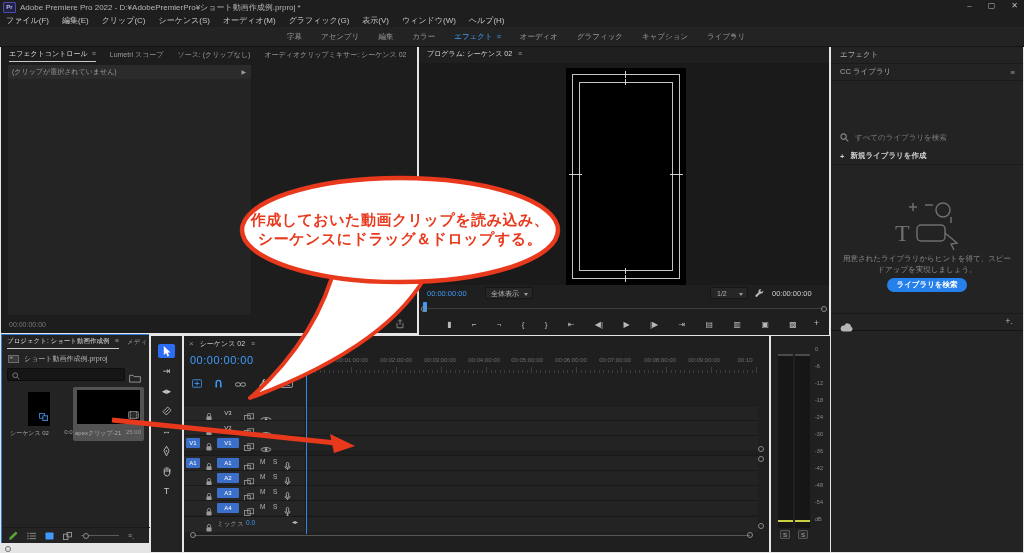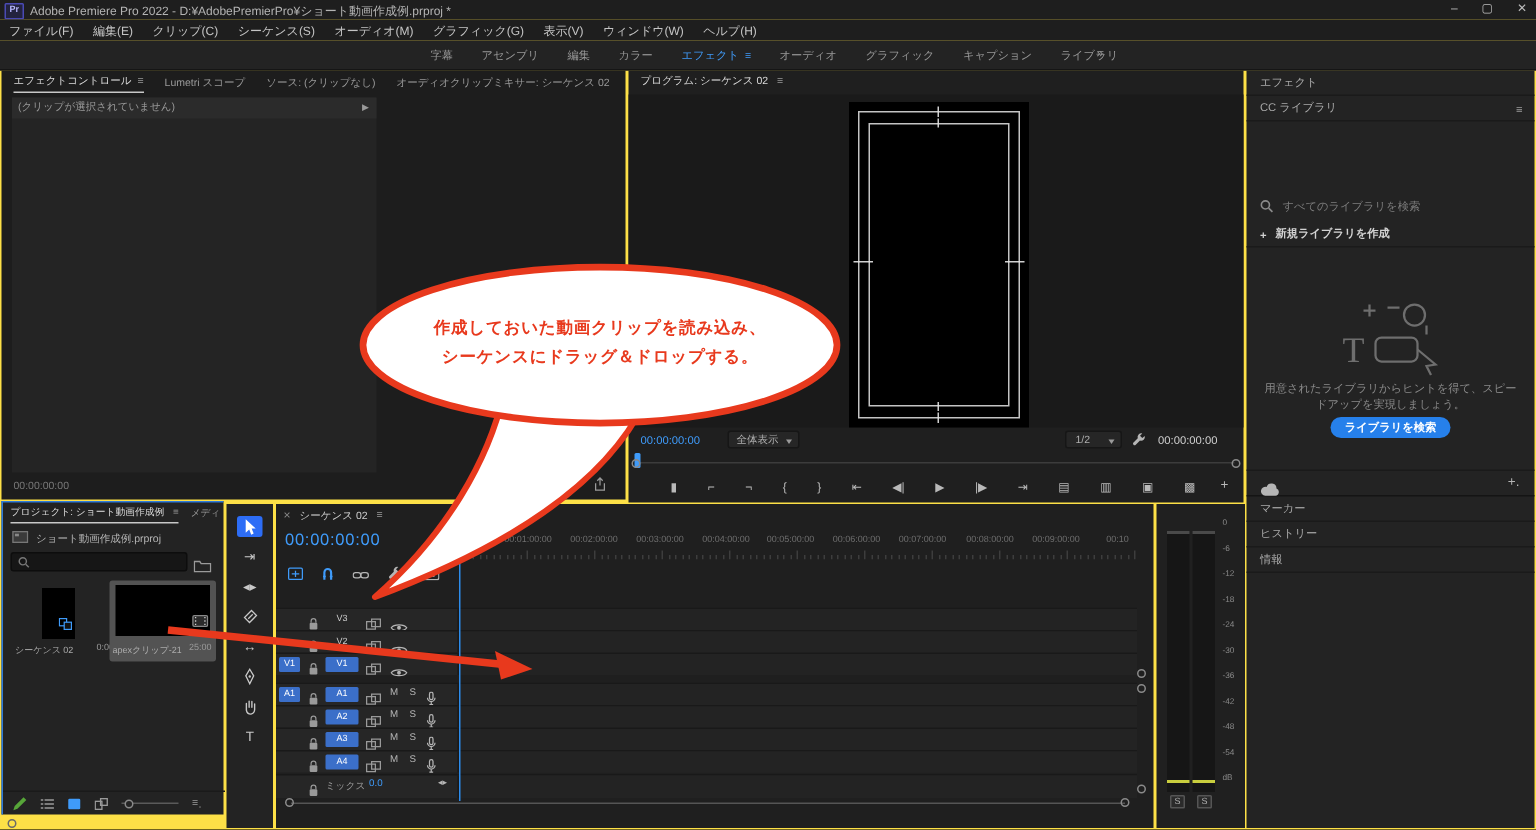--- a/index.html
+++ b/index.html
@@ -1,16 +1,16 @@
 <!DOCTYPE html>
 <html><head>
 <meta charset="utf-8">
 <style>
   html,body{margin:0;padding:0;background:#000;}
-  .app{position:relative;width:1024px;height:553px;background:#fde047;overflow:hidden;
+  .app{position:relative;width:1024px;height:553px;background:#e5e5e5;overflow:hidden;
        font-family:"Liberation Sans","DejaVu Sans",sans-serif;color:#c8c8c8;
        -webkit-font-smoothing:antialiased;}
   .abs{position:absolute;}
   .panel{position:absolute;background:#1f1f1f;}
   
   .titlebar{left:0;top:0;width:1024px;height:13px;background:#1e1e1e;}
   .pr-logo{left:3px;top:2px;width:11px;height:9px;background:#23233f;border:1px solid #4a4ab4;
            border-radius:1px;font-size:6px;line-height:9px;text-align:center;color:#b9b9ff;font-weight:bold;}
   .title-text{left:20px;top:2px;font-size:8px;color:#b4b4b4;white-space:nowrap;}
   .win-controls{right:6px;top:1px;display:flex;gap:16px;font-size:8px;color:#bdbdbd;}
@@ -140,21 +140,21 @@
   
   .meter{left:771px;top:336px;width:59px;height:216px;background:#202020;}
   .mchan{position:absolute;top:18px;width:15px;height:172px;background:#161616;border-top:2px solid #4a4a4a;}
   .mlevel{position:absolute;width:15px;height:2px;background:#c9ce3e;top:184px;}
   .mscale{position:absolute;left:44px;top:10px;font-size:5.5px;color:#8a8a8a;}
   .mlab{position:absolute;left:0;white-space:nowrap;}
   .sbtn{position:absolute;width:10px;height:9px;background:#2a2a2a;border:1px solid #555;border-radius:1px;
         font-size:6px;color:#b5b5b5;text-align:center;line-height:9px;box-sizing:border-box;top:194px;}
   
   .overlay{position:absolute;left:0;top:0;width:1024px;height:553px;pointer-events:none;z-index:50;}
-  .callout-text{position:absolute;width:320px;left:240px;text-align:center;font-size:11px;font-weight:bold;
+  .callout-text{position:absolute;width:320px;left:240px;text-align:center;font-size:15px;font-weight:bold;
                 color:#e8391d;z-index:51;pointer-events:none;letter-spacing:.5px;}
   .status-dot{left:5px;top:546px;width:6px;height:6px;border:1px solid #6a6a6a;border-radius:50%;box-sizing:border-box;}
 </style>
 </head>
 <body>
 
 <div class="app">
 
   <div class="abs titlebar">
     <div class="abs pr-logo">Pr</div>
@@ -310,31 +310,20 @@
       </svg>
     </div>
     <div class="sb-hint">用意されたライブラリからヒントを得て、スピードアップを実現しましょう。</div>
     <div class="sb-btn">ライブラリを検索</div>
     <div class="sb-footer">
       <span class="abs" style="left:9px;top:4px;"><svg width="14" height="9" viewBox="0 0 14 9">
             <path d="M3.5 8.5a3 3 0 1 1 .9-5.9A3.4 3.4 0 0 1 11 3.7a2.5 2.5 0 0 1-.7 4.8Z" fill="#b5b5b5"></path>
           </svg></span>
       <span class="abs" style="right:10px;top:2px;font-size:9px;color:#b5b5b5;">+.</span>
     </div>
-    <div class="sb-bottom">
-        <div class="sb-row">
-          <span>マーカー</span>
-        </div>
-        <div class="sb-row">
-          <span>ヒストリー</span>
-        </div>
-        <div class="sb-row">
-          <span>情報</span>
-        </div>
-      </div>
   </div>
 
   <div class="panel proj-panel">
     <div class="proj-tabs">
       <span class="ptab active">
         <span>プロジェクト: ショート動画作成例</span>
         <span class="pmenu">≡</span>
       </span>
       <span class="ptab">メディ</span>
 

